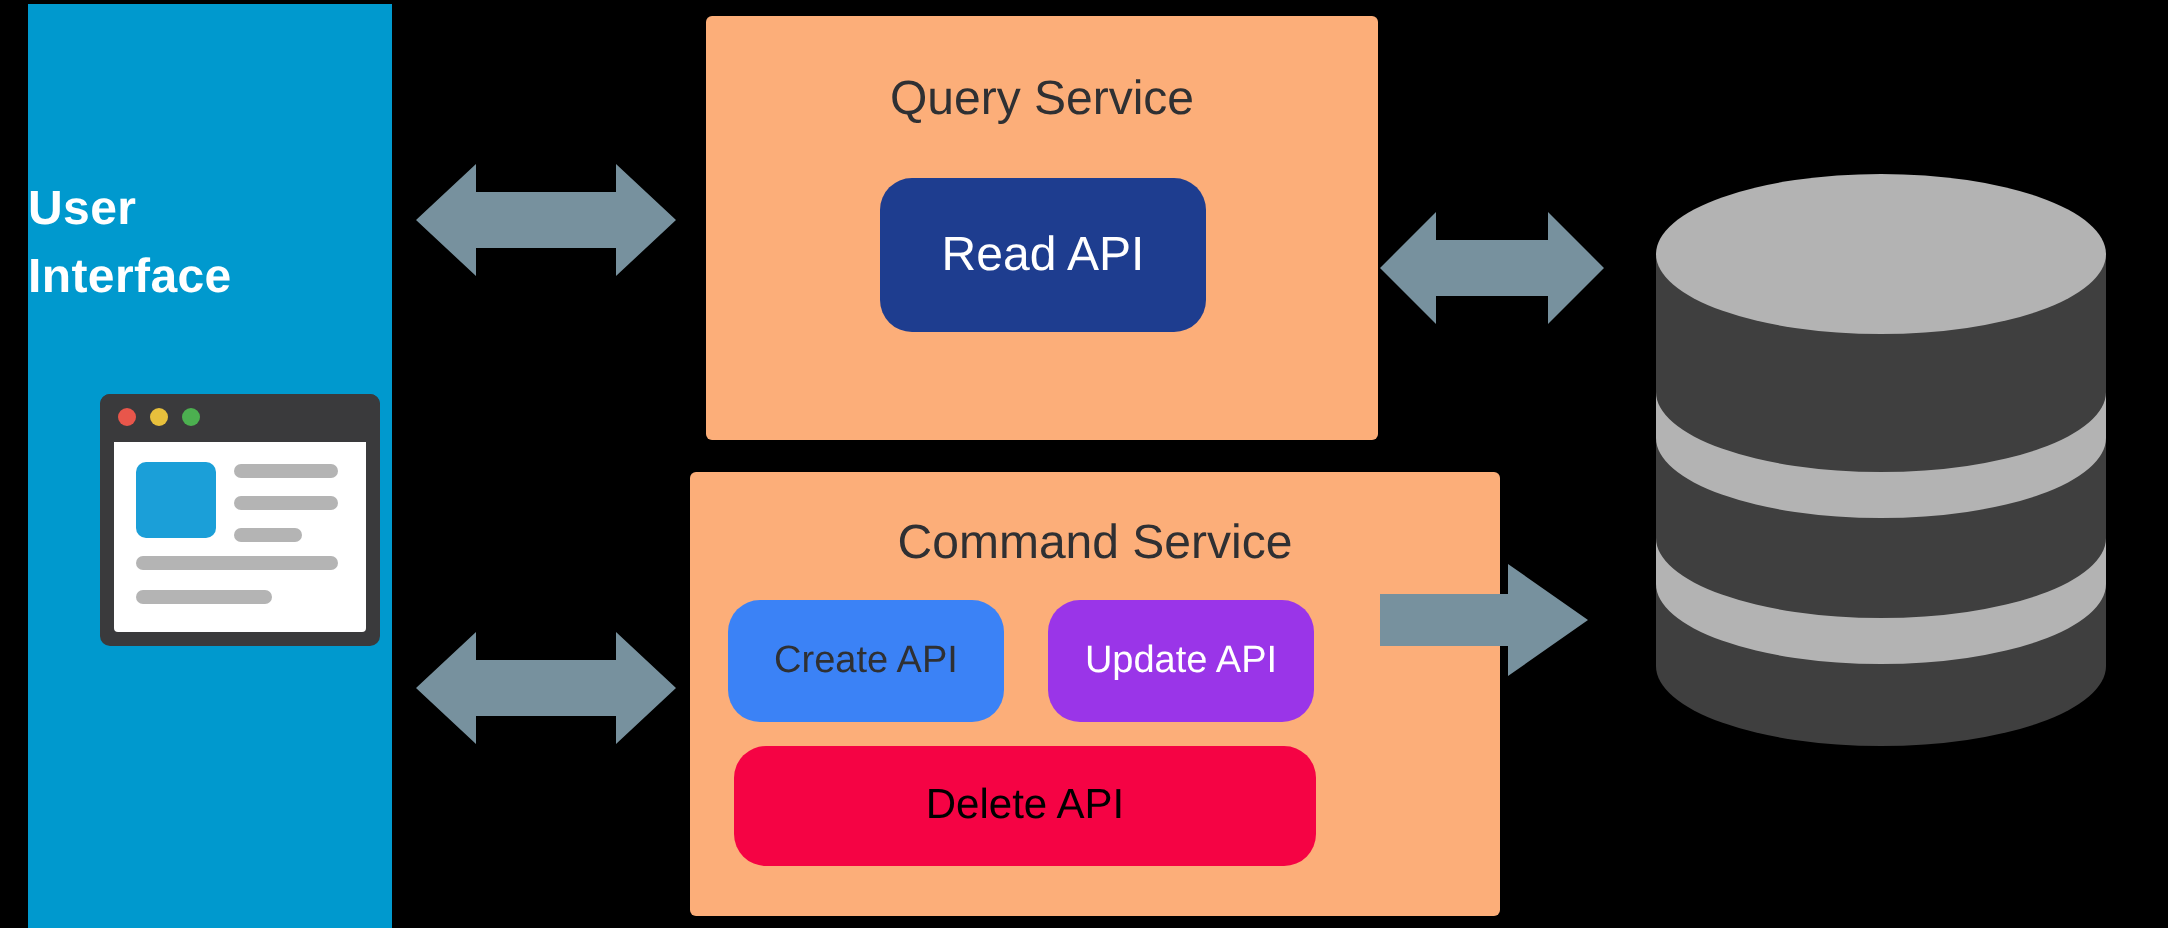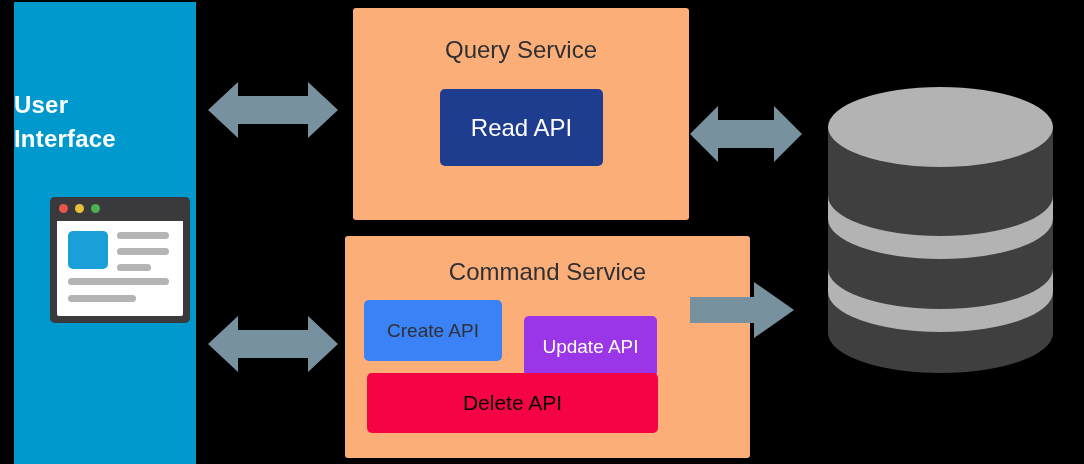--- a/index.html
+++ b/index.html
@@ -109,21 +109,21 @@
     color: #2F3033;
     font-size: 24px;
     font-weight: normal;
   }
   #query-service .service-title { top: 28px; }
   #command-service .service-title { top: 22px; }
 
   
   .api-chip {
     position: absolute;
-    border-radius: 5px;
+    border-radius: 16px;
     display: flex;
     align-items: center;
     justify-content: center;
     font-size: 22px;
     box-sizing: border-box;
   }
   #read-api {
     left: 87px; top: 81px;
     width: 163px; height: 77px;
     background: #1E3D8F;
@@ -131,21 +131,21 @@
     font-size: 24px;
   }
   #create-api {
     left: 19px; top: 64px;
     width: 138px; height: 61px;
     background: #3b82f6;
     color: #2F3033;
     font-size: 19px;
   }
   #update-api {
-    left: 179px; top: 80px;
+    left: 179px; top: 64px;
     width: 133px; height: 61px;
     background: #9A35E8;
     color: #FFFFFF;
     font-size: 19px;
   }
   #delete-api {
     left: 22px; top: 137px;
     width: 291px; height: 60px;
     background: #F50344;
     color: #000000;

